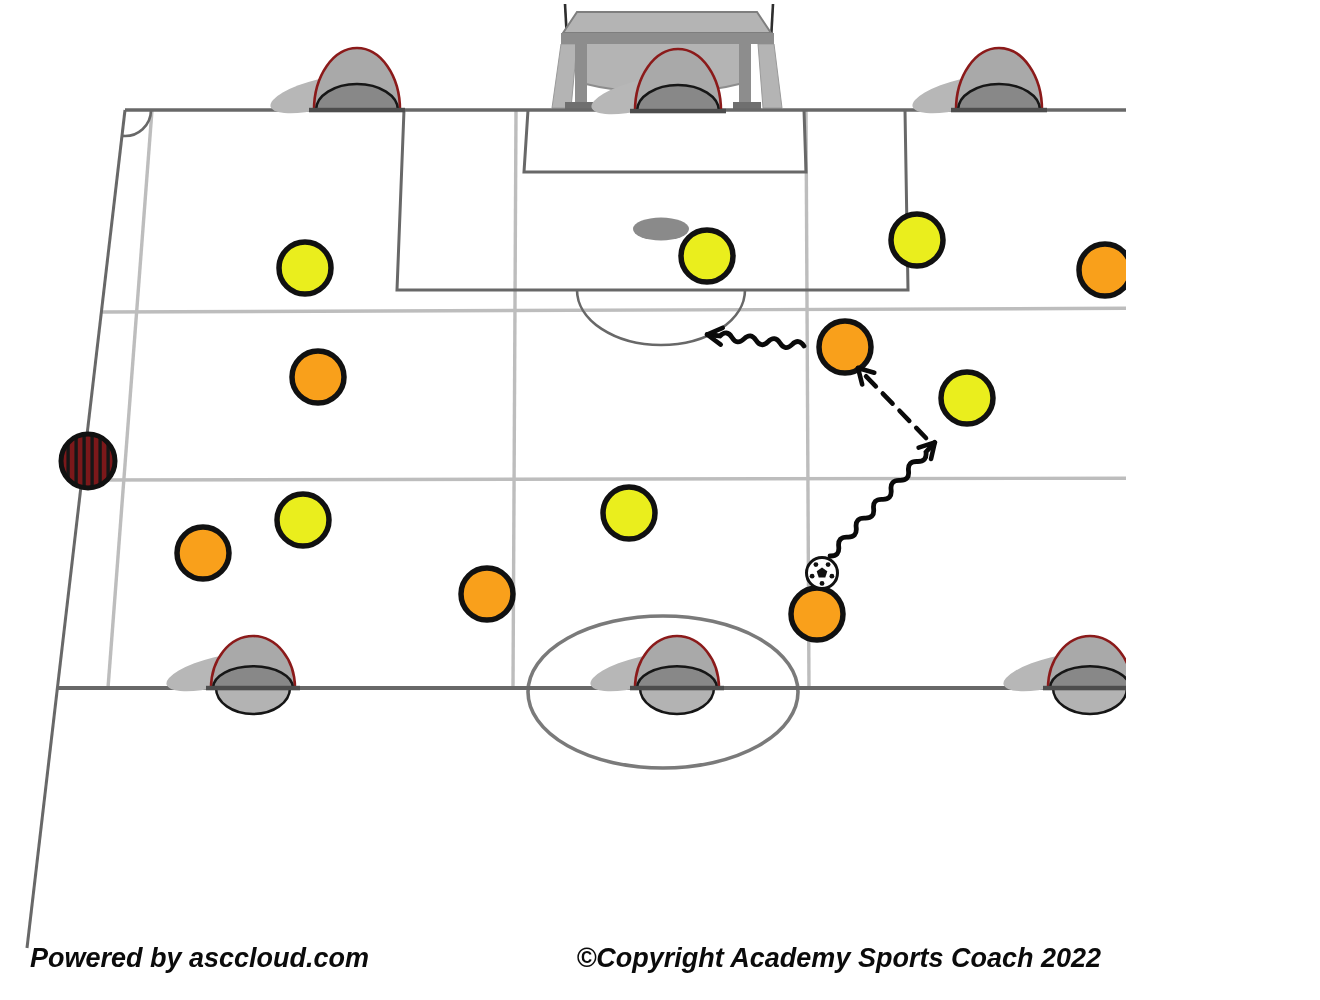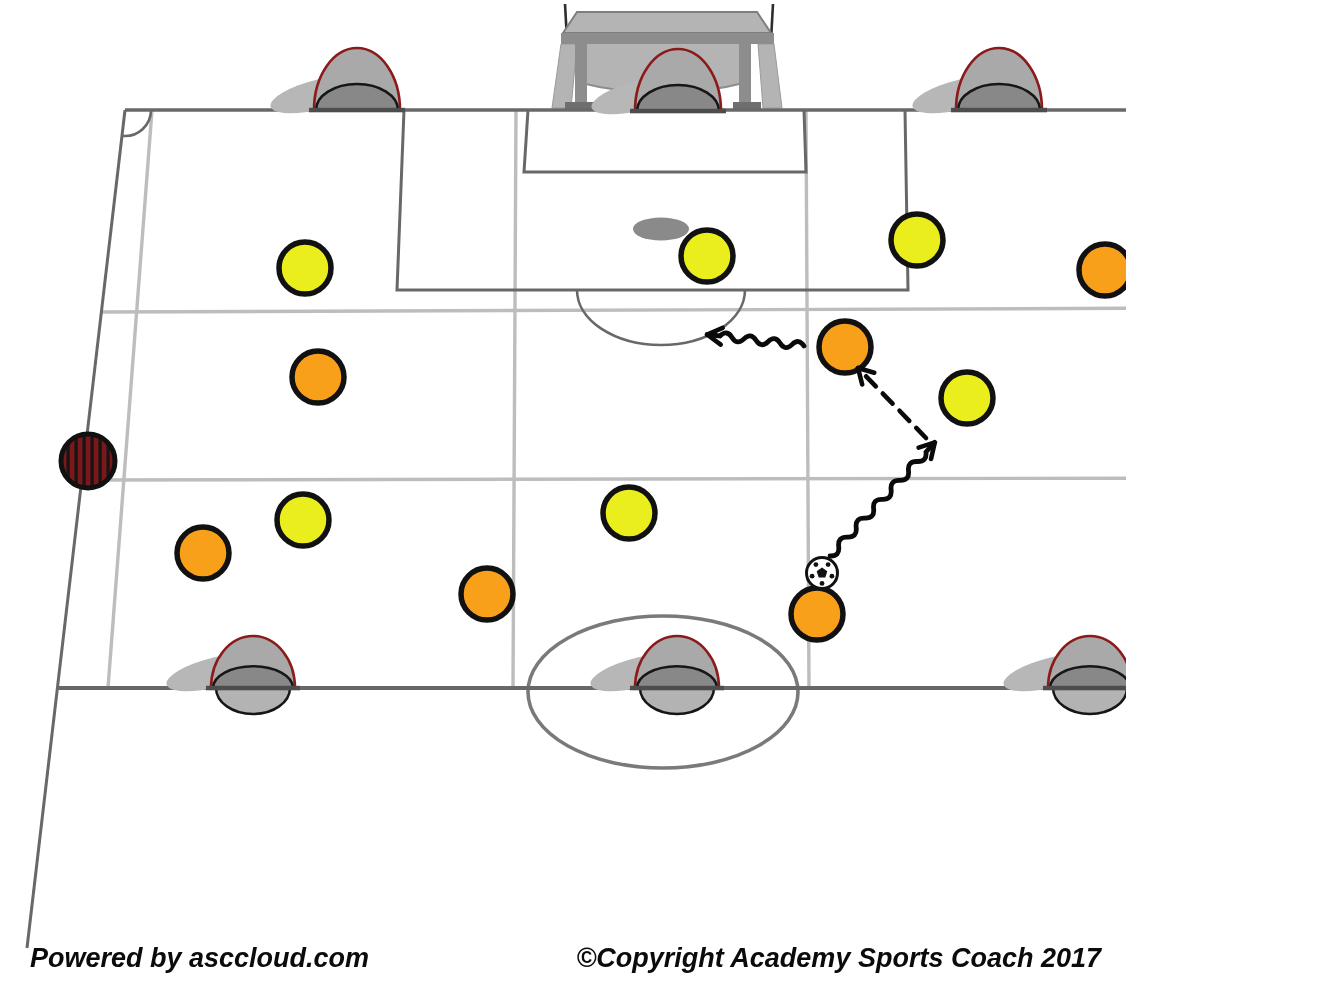--- a/index.html
+++ b/index.html
@@ -128,14 +128,14 @@
         <circle r="15.5" fill="#ffffff" stroke="#111111" stroke-width="3"></circle>
         <polygon points="0.0,-5.6 5.3,-1.7 3.3,4.5 -3.3,4.5 -5.3,-1.7" fill="#111111"></polygon>
         <circle cx="6.1" cy="-8.4" r="2.4" fill="#111111"></circle>
         <circle cx="9.9" cy="3.2" r="2.4" fill="#111111"></circle>
         <circle cx="0.0" cy="10.4" r="2.4" fill="#111111"></circle>
         <circle cx="-9.9" cy="3.2" r="2.4" fill="#111111"></circle>
         <circle cx="-6.1" cy="-8.4" r="2.4" fill="#111111"></circle>
       </g>
     </svg>
   <div class="footer-text footer-left">Powered by asccloud.com</div>
-  <div class="footer-text footer-right">©Copyright Academy Sports Coach 2017</div>
+  <div class="footer-text footer-right">©Copyright Academy Sports Coach 2022</div>
 </div>
 
 </body></html>

